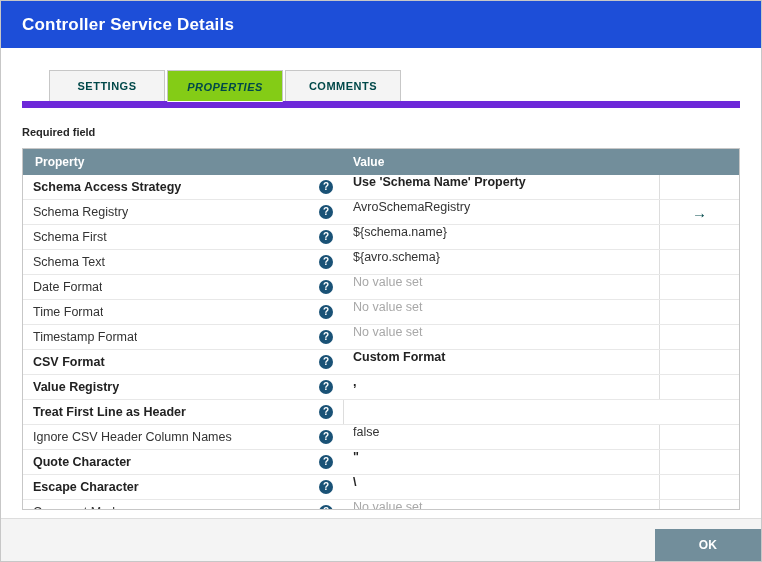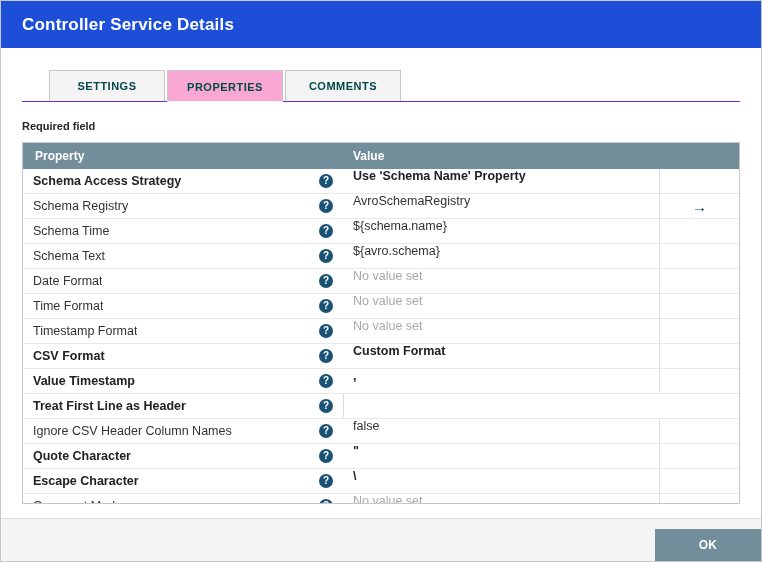--- a/index.html
+++ b/index.html
@@ -4,25 +4,25 @@
 <style>
   html,body{margin:0;padding:0;background:#e9e9e9;}
   body{width:762px;height:562px;position:relative;font-family:"Liberation Sans",sans-serif;}
   .dialog{position:absolute;inset:0;background:#ffffff;border:1px solid #c7c7c7;box-sizing:border-box;overflow:hidden;}
 
   
   .titlebar{height:47px;background:#1d4ed8;color:#ffffff;display:flex;align-items:center;
     padding:0 21px;font-size:17px;font-weight:bold;letter-spacing:.2px;}
 
   
-  .tab-bar{margin:22px 21px 0 21px;display:flex;border-bottom:1px solid #6d28d9;padding-left:27px;}
+  .tab-bar{margin:22px 21px 0 21px;display:flex;border-bottom:7px solid #6d28d9;padding-left:27px;}
   .tab{width:116px;height:31px;line-height:31px;text-align:center;font-size:11px;font-weight:bold;
     color:#004849;letter-spacing:.5px;background:#f4f4f4;border:1px solid #c7c7c7;border-bottom:none;
     margin-bottom:-1px;margin-right:2px;cursor:pointer;box-sizing:border-box;text-transform:uppercase;}
-  .tab.active{background:#f9a8d4;height:32px;line-height:32px;border-bottom:1px solid #ffffff;}
+  .tab.active{background:#84cc16;height:32px;line-height:32px;border-bottom:1px solid #ffffff;font-style:italic;}
 
   .required-label{margin:18px 21px 10px 21px;font-size:11px;font-weight:bold;color:#262626;}
 
   
   .ptable{margin:0 21px;border:1px solid #c7c7c7;box-sizing:border-box;}
   .thead{display:flex;align-items:center;background:#728e9b;color:#ffffff;height:26px;
     font-size:12px;font-weight:bold;}
   .thead .col-prop{width:320px;padding-left:12px;box-sizing:border-box;}
   .thead .col-value{flex:1;padding-left:10px;}
   .thead .col-action{width:79px;}
@@ -98,21 +98,21 @@
     </div>
     <div class="value-cell">
       <span class="value-text">AvroSchemaRegistry</span>
     </div>
     <div class="action-cell">
       <span class="goto-arrow">→</span>
     </div>
   </div>
         <div class="row">
     <div class="prop-cell">
-      <span class="prop-label">Schema Time</span>
+      <span class="prop-label">Schema First</span>
       <span class="help-icon">?</span>
     </div>
     <div class="value-cell">
       <span class="value-text">${schema.name}</span>
     </div>
     <div class="action-cell">
       
     </div>
   </div>
         <div class="row">
@@ -170,21 +170,21 @@
     </div>
     <div class="value-cell">
       <span class="value-text">Custom Format</span>
     </div>
     <div class="action-cell">
       
     </div>
   </div>
         <div class="row modified">
     <div class="prop-cell">
-      <span class="prop-label">Value Timestamp</span>
+      <span class="prop-label">Value Registry</span>
       <span class="help-icon">?</span>
     </div>
     <div class="value-cell">
       <span class="value-text">,</span>
     </div>
     <div class="action-cell">
       
     </div>
   </div>
         <div class="row modified">

